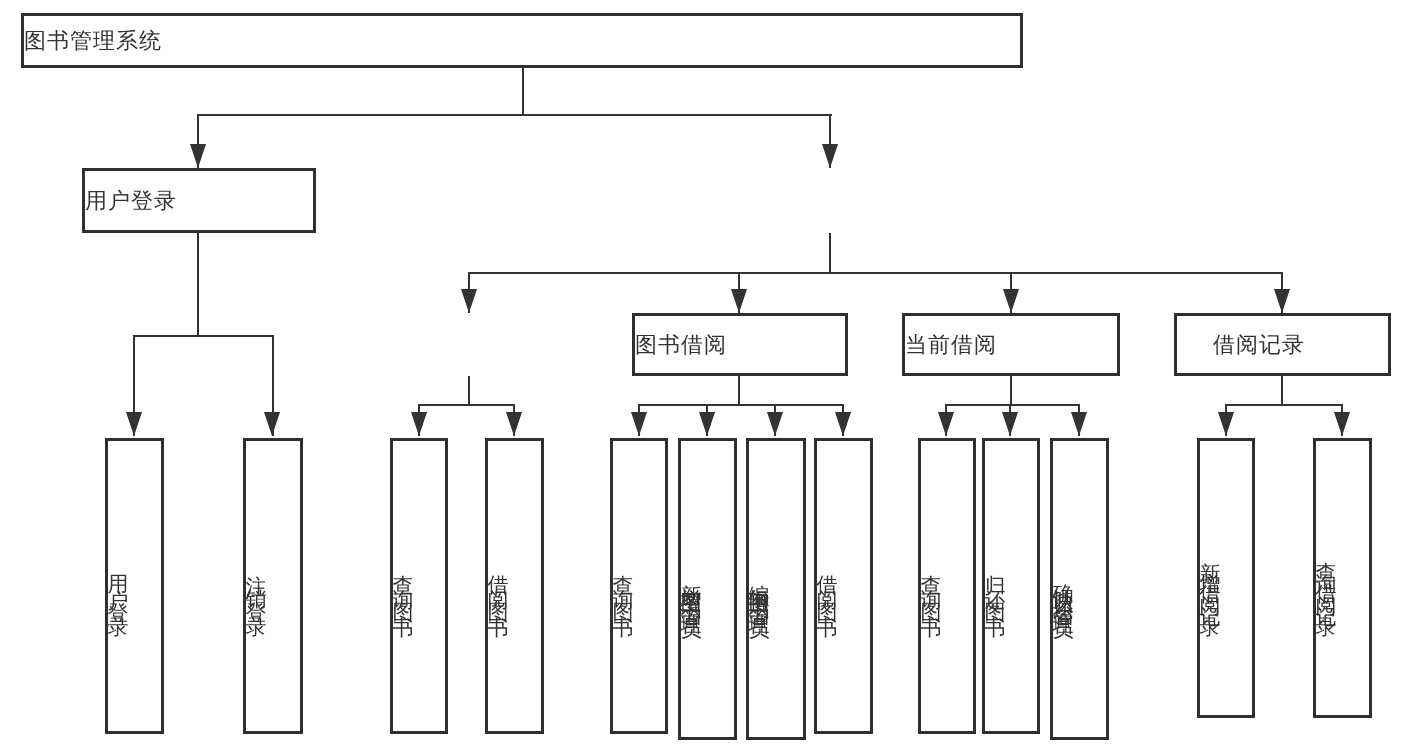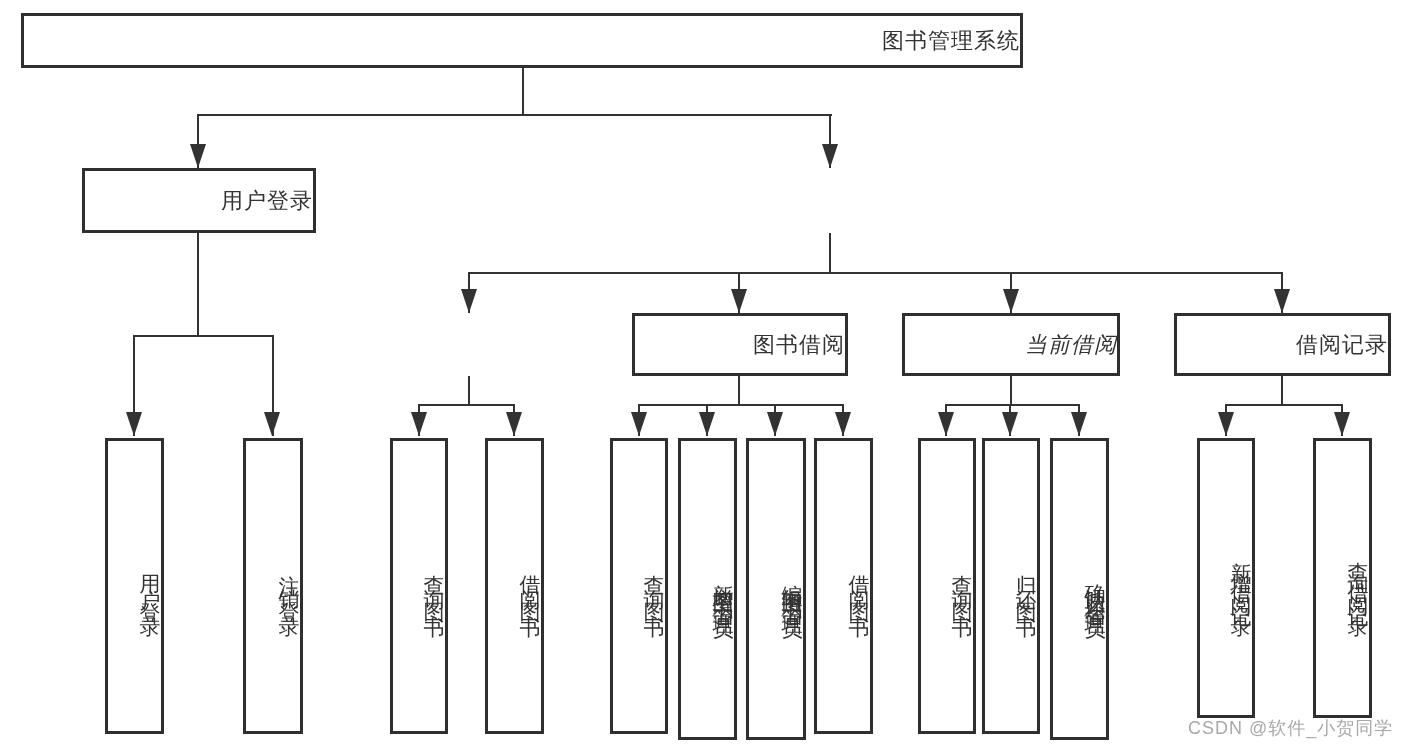--- a/index.html
+++ b/index.html
@@ -15,21 +15,21 @@
     width:1405px;height:747px;
     background:var(--bg);
     font-family:"Liberation Sans","DejaVu Sans",sans-serif;
     overflow:hidden;
   }
   .box{
     position:absolute;
     box-sizing:border-box;
     border:3px solid var(--border);
     background:#fff;
-    display:flex;align-items:center;justify-content:flex-end;
+    display:flex;align-items:center;justify-content:flex-start;
     color:var(--text);
     z-index:2;
   }
   .hbox{font-size:22px;letter-spacing:1px;white-space:nowrap;}
   .leaf{z-index:2;}
   .leaf .vtext{
     writing-mode:vertical-rl;
     text-orientation:mixed;
     font-size:21px;
     line-height:1;
@@ -69,25 +69,25 @@
   <div class="box hbox" style="left:82px;top:168px;width:234px;height:65px;">
     <span>用户登录</span>
   </div>
 
 
 
   <div class="box hbox" style="left:632px;top:313px;width:216px;height:63px;">
     <span>图书借阅</span>
   </div>
 
-  <div class="box hbox" style="left:902px;top:313px;width:218px;height:63px;font-style:italic;">
+  <div class="box hbox" style="left:902px;top:313px;width:218px;height:63px;">
     <span>当前借阅</span>
   </div>
 
-  <div class="box hbox" style="left:1174px;top:313px;width:217px;height:63px;">
+  <div class="box hbox" style="left:1174px;top:313px;width:217px;height:63px;padding-left:36px;">
     <span>借阅记录</span>
   </div>
 
   <div class="box leaf" style="left:105px;top:438px;width:59px;height:296px;">
     <span class="vtext v4">用户登录</span>
   </div>
 
   <div class="box leaf" style="left:243px;top:438px;width:60px;height:296px;">
     <span class="vtext v4">注销登录</span>
   </div>
@@ -188,15 +188,14 @@
   <div class="vline" style="left:1078px;top:404px;height:32px;"></div>
   <div class="arrow" style="left:1071px;top:412px;"></div>
 
   <div class="vline" style="left:1281px;top:376px;height:30px;"></div>
   <div class="hline" style="left:1225px;top:404px;width:118px;"></div>
   <div class="vline" style="left:1225px;top:404px;height:32px;"></div>
   <div class="arrow" style="left:1218px;top:412px;"></div>
   <div class="vline" style="left:1341px;top:404px;height:32px;"></div>
   <div class="arrow" style="left:1334px;top:412px;"></div>
 
-  <div class="watermark">CSDN @软件_小贺同学</div>
 
 </div>
 
 </body></html>

